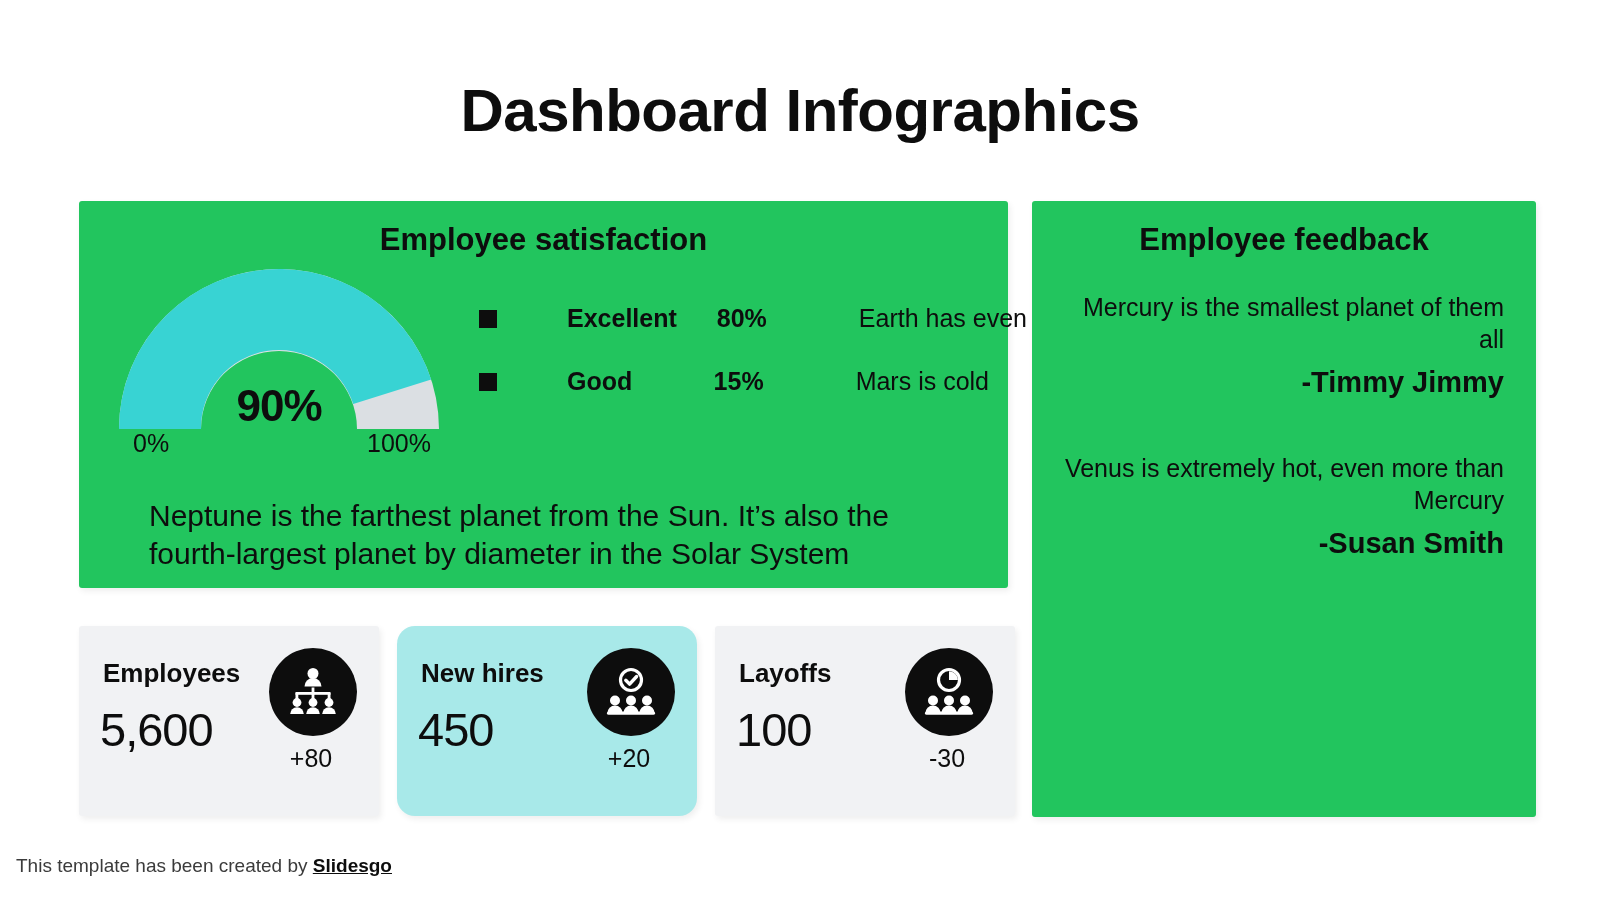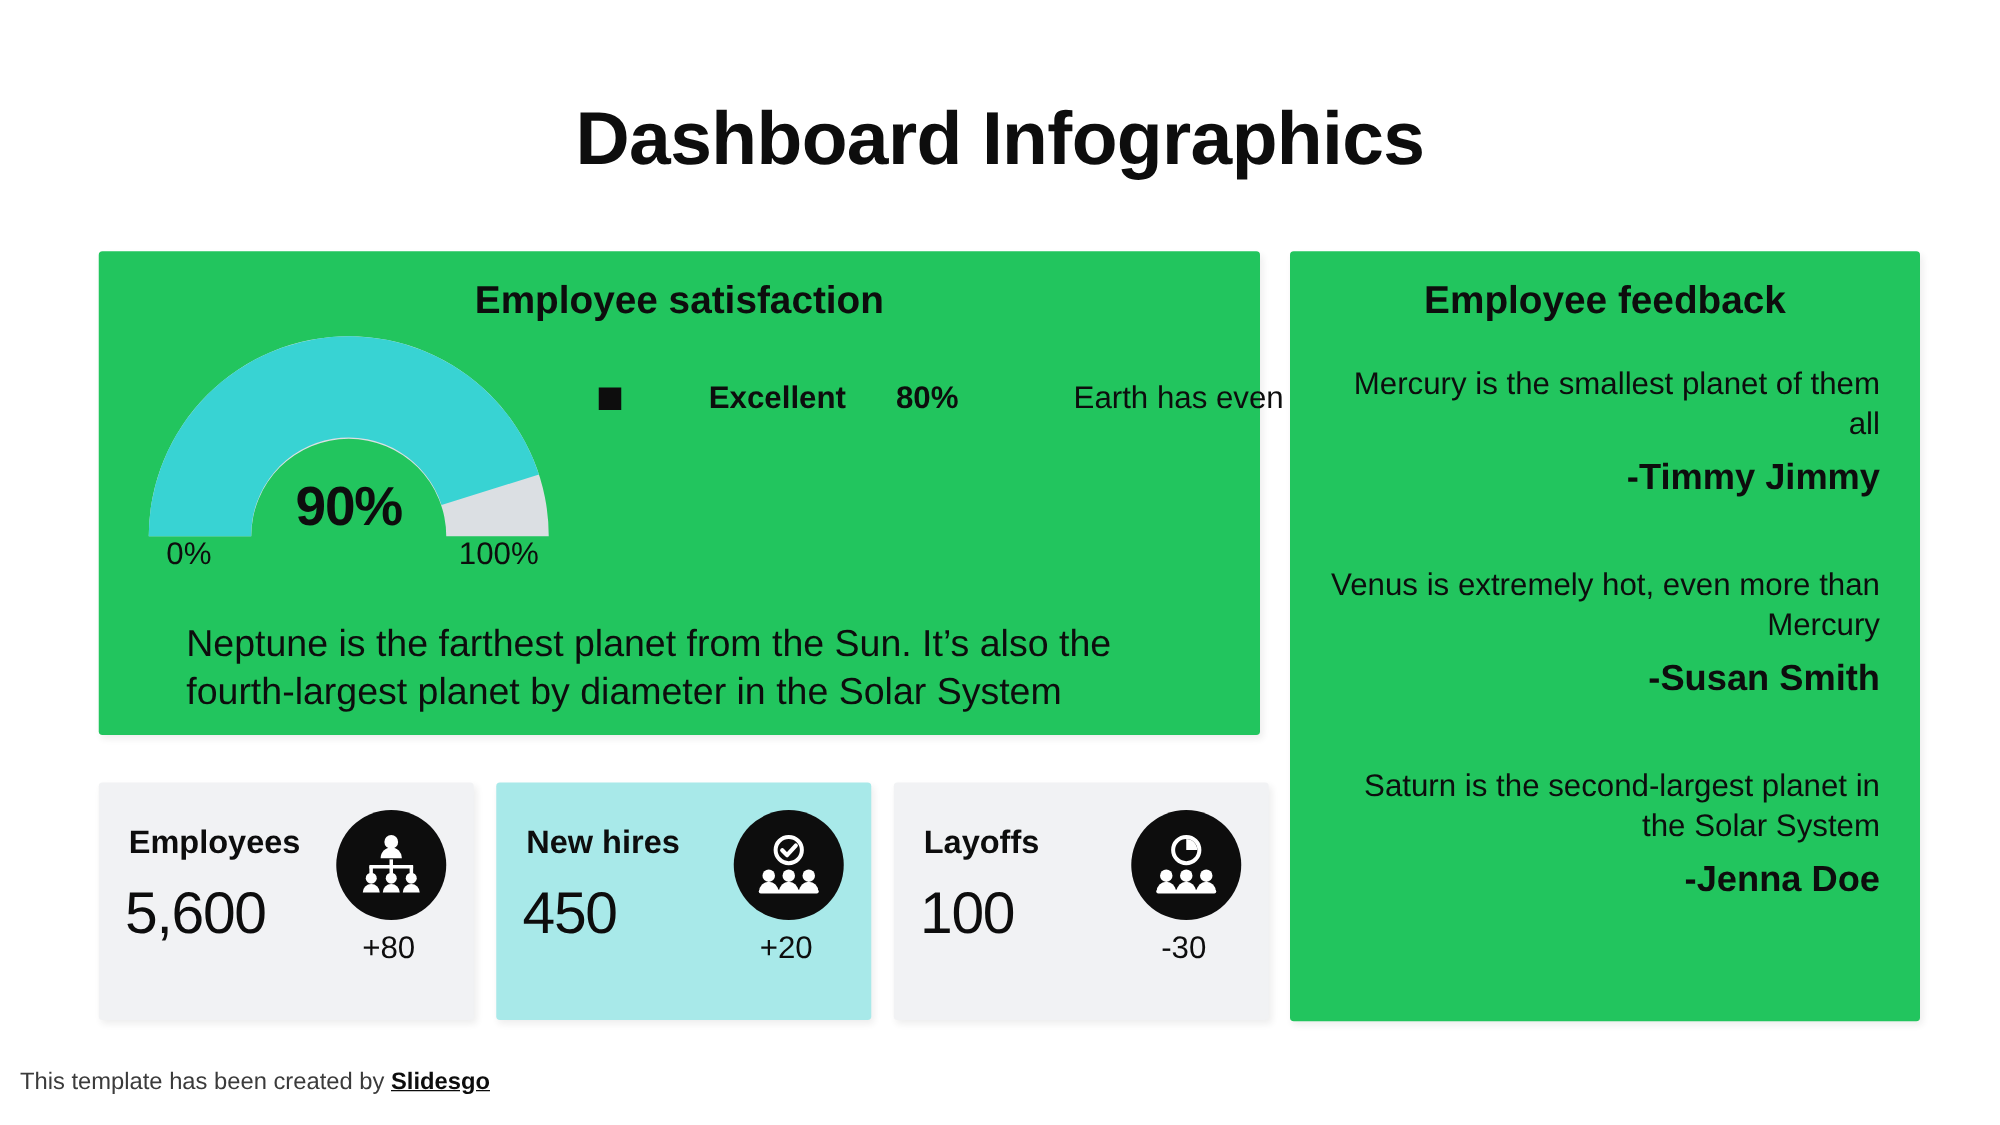--- a/index.html
+++ b/index.html
@@ -183,21 +183,21 @@
   
   .kpi-card {
     position: absolute;
     top: 626px;
     width: 300px;
     height: 190px;
     border-radius: 3px;
     box-shadow: 2px 3px 6px rgba(0,0,0,0.07);
   }
   .kpi-card.grey { background: #f1f2f4; }
-  .kpi-card.teal { background: #a8e9e9; }
+  .kpi-card.teal { background: #a8e9e9; border-radius: 18px; }
   #kpi-employees { left: 79px; }
   #kpi-newhires  { left: 397px; }
   #kpi-layoffs   { left: 715px; }
 
   .kpi-label {
     position: absolute;
     left: 24px;
     top: 32px;
     font-size: 26px;
     font-weight: 700;
@@ -273,40 +273,42 @@
       <div class="gauge-max">100%</div>
     </div>
 
     <div class="legend">
       <div class="legend-row">
         <span class="legend-swatch"></span>
         <span class="legend-label">Excellent</span>
         <span class="legend-value">80%</span>
         <span class="legend-note">Earth has even</span>
       </div>
+      <div class="legend-row">
+        <span class="legend-swatch"></span>
+        <span class="legend-label">Good</span>
+        <span class="legend-value">15%</span>
+        <span class="legend-note">Mars is cold</span>
+      </div>
     </div>
 
     <div class="panel-description">Neptune is the farthest planet from the Sun. It’s also the fourth-largest planet by diameter in the Solar System</div>
   </div>
 
   <div class="panel" id="feedback-panel">
     <div class="panel-heading">Employee feedback</div>
 
     <div class="feedback-list">
       <div class="feedback-item">
         <div class="feedback-quote">Mercury is the smallest planet of them all</div>
         <div class="feedback-author">-Timmy Jimmy</div>
       </div>
       <div class="feedback-item">
         <div class="feedback-quote">Venus is extremely hot, even more than Mercury</div>
         <div class="feedback-author">-Susan Smith</div>
-      </div>
-      <div class="feedback-item">
-        <div class="feedback-quote">Saturn is the second-largest planet in the Solar System</div>
-        <div class="feedback-author">-Jenna Doe</div>
       </div>
     </div>
   </div>
 
   <div class="kpi-card grey" id="kpi-employees">
     <div class="kpi-label">Employees</div>
     <div class="kpi-value">5,600</div>
     <div class="kpi-icon-circle">
       <svg width="54" height="54" viewBox="0 0 54 54" fill="#ffffff">
         <circle cx="27" cy="8.5" r="5.5"></circle>

